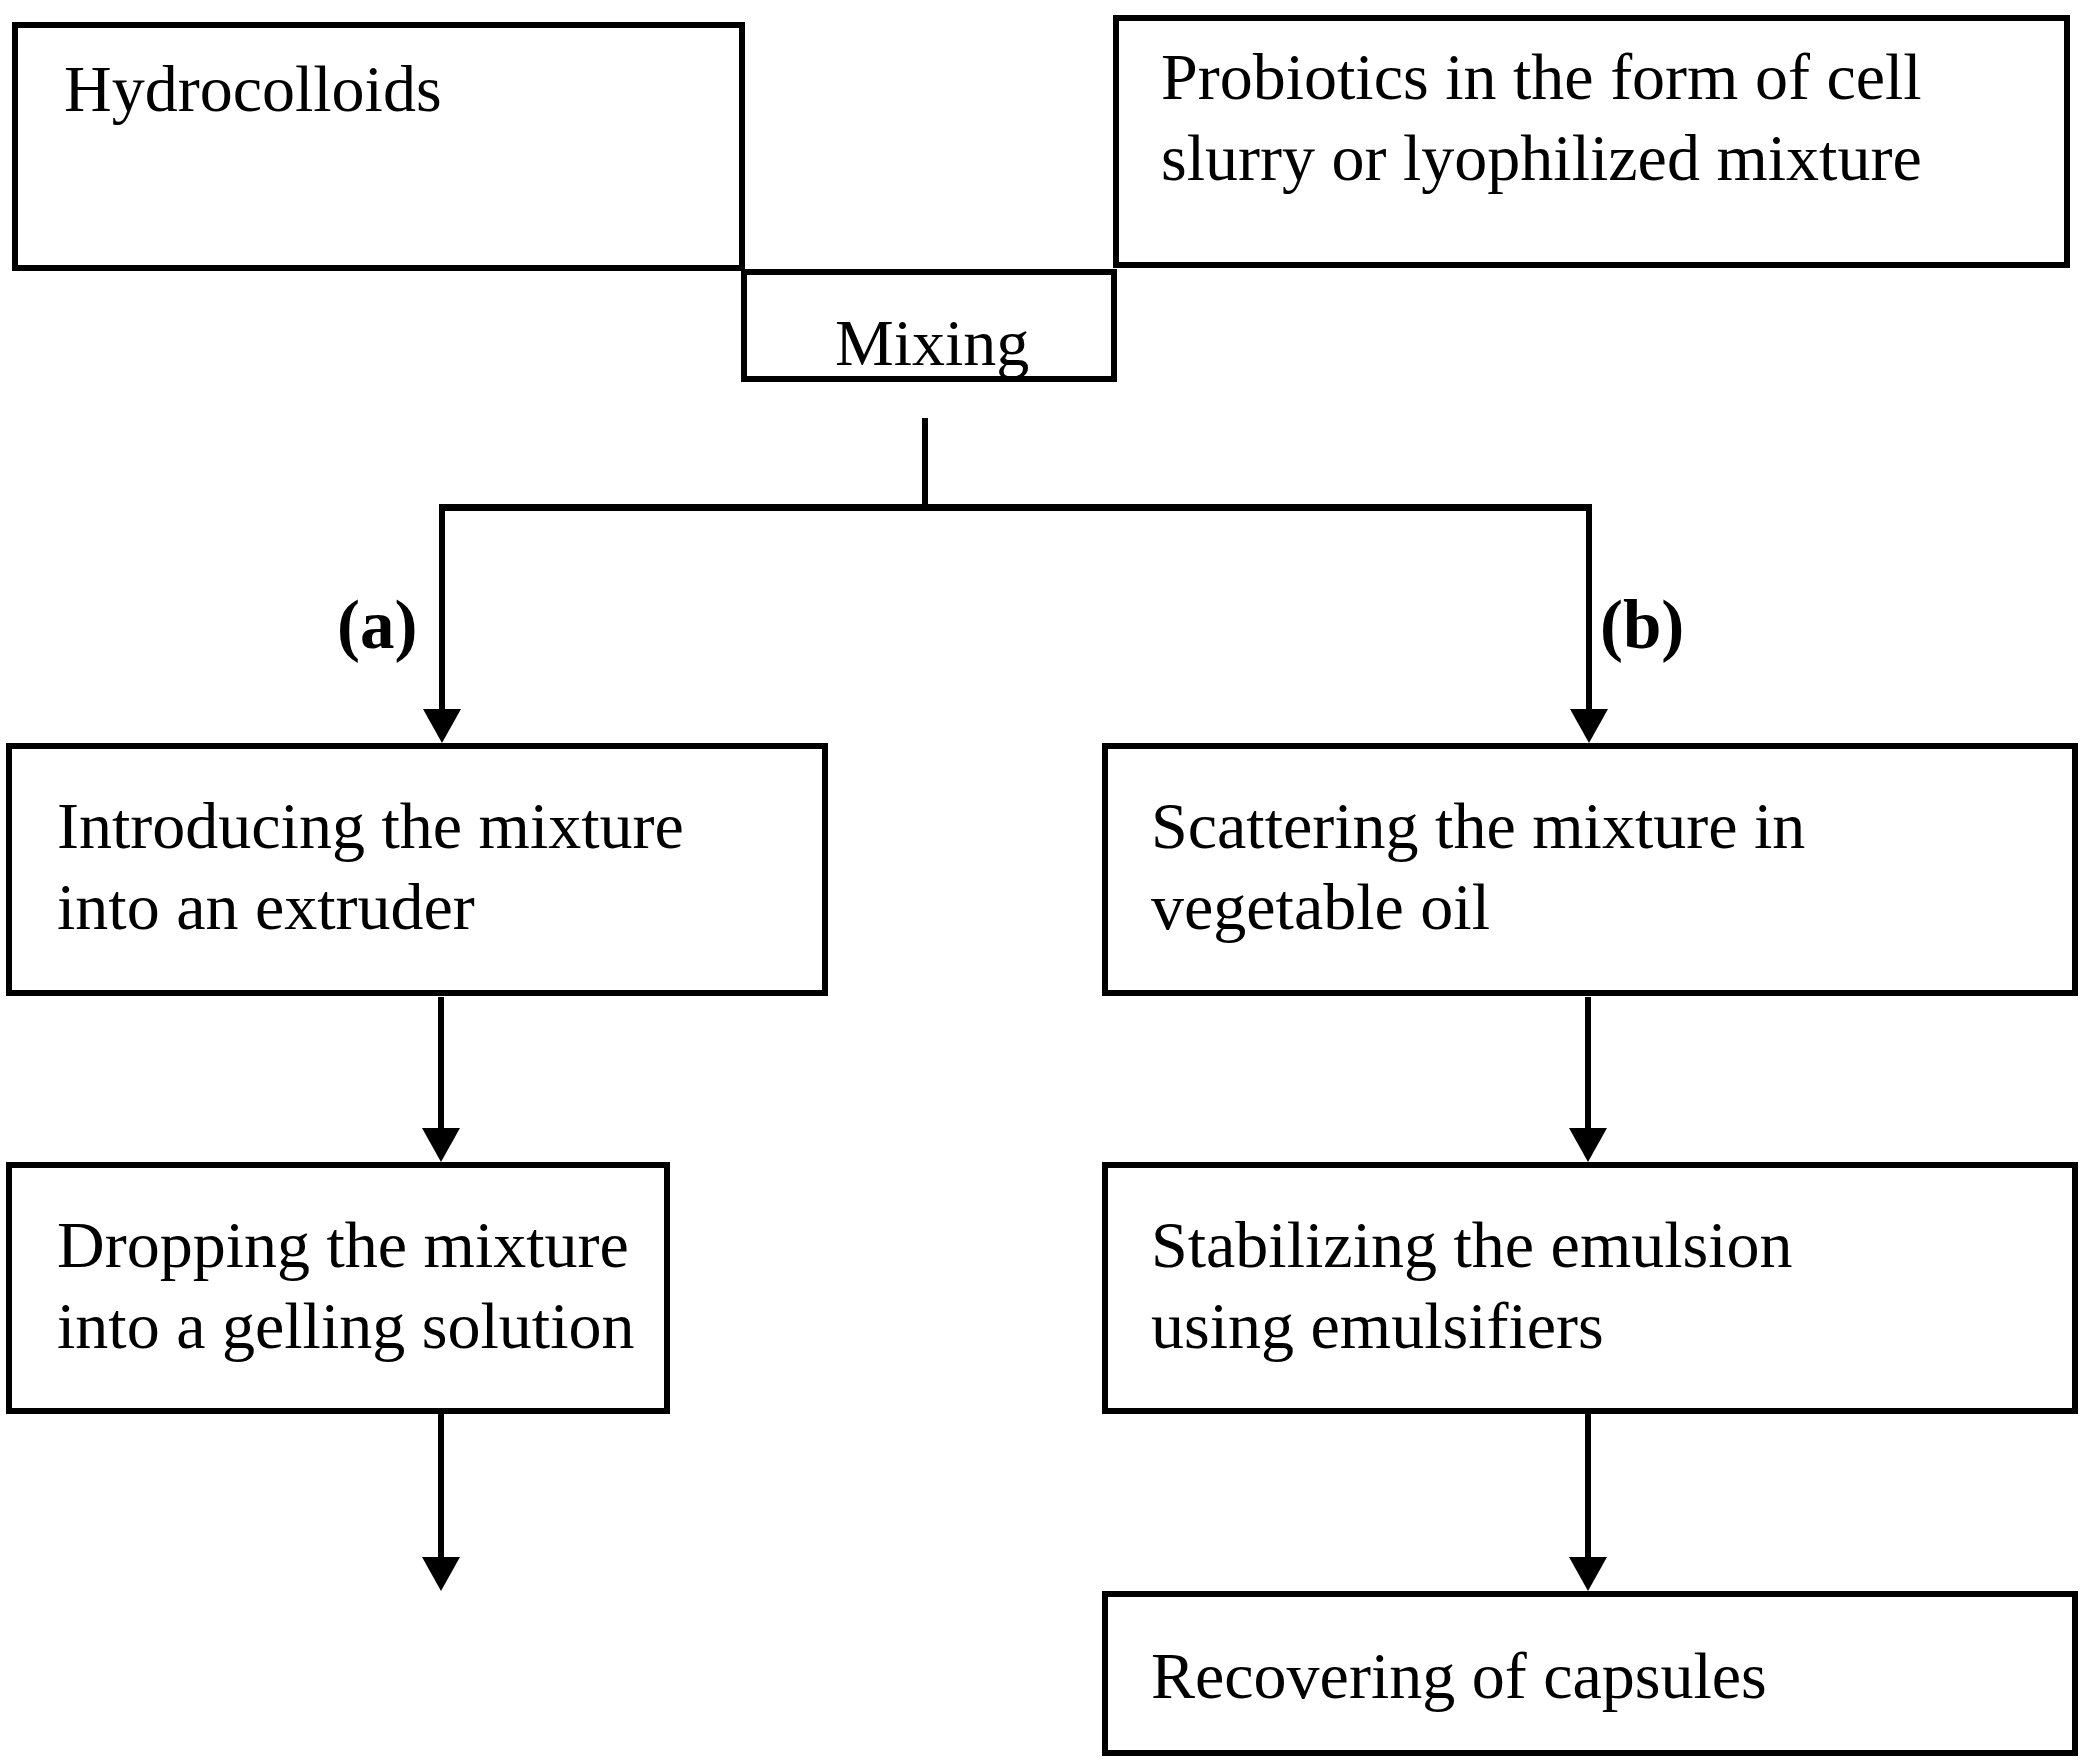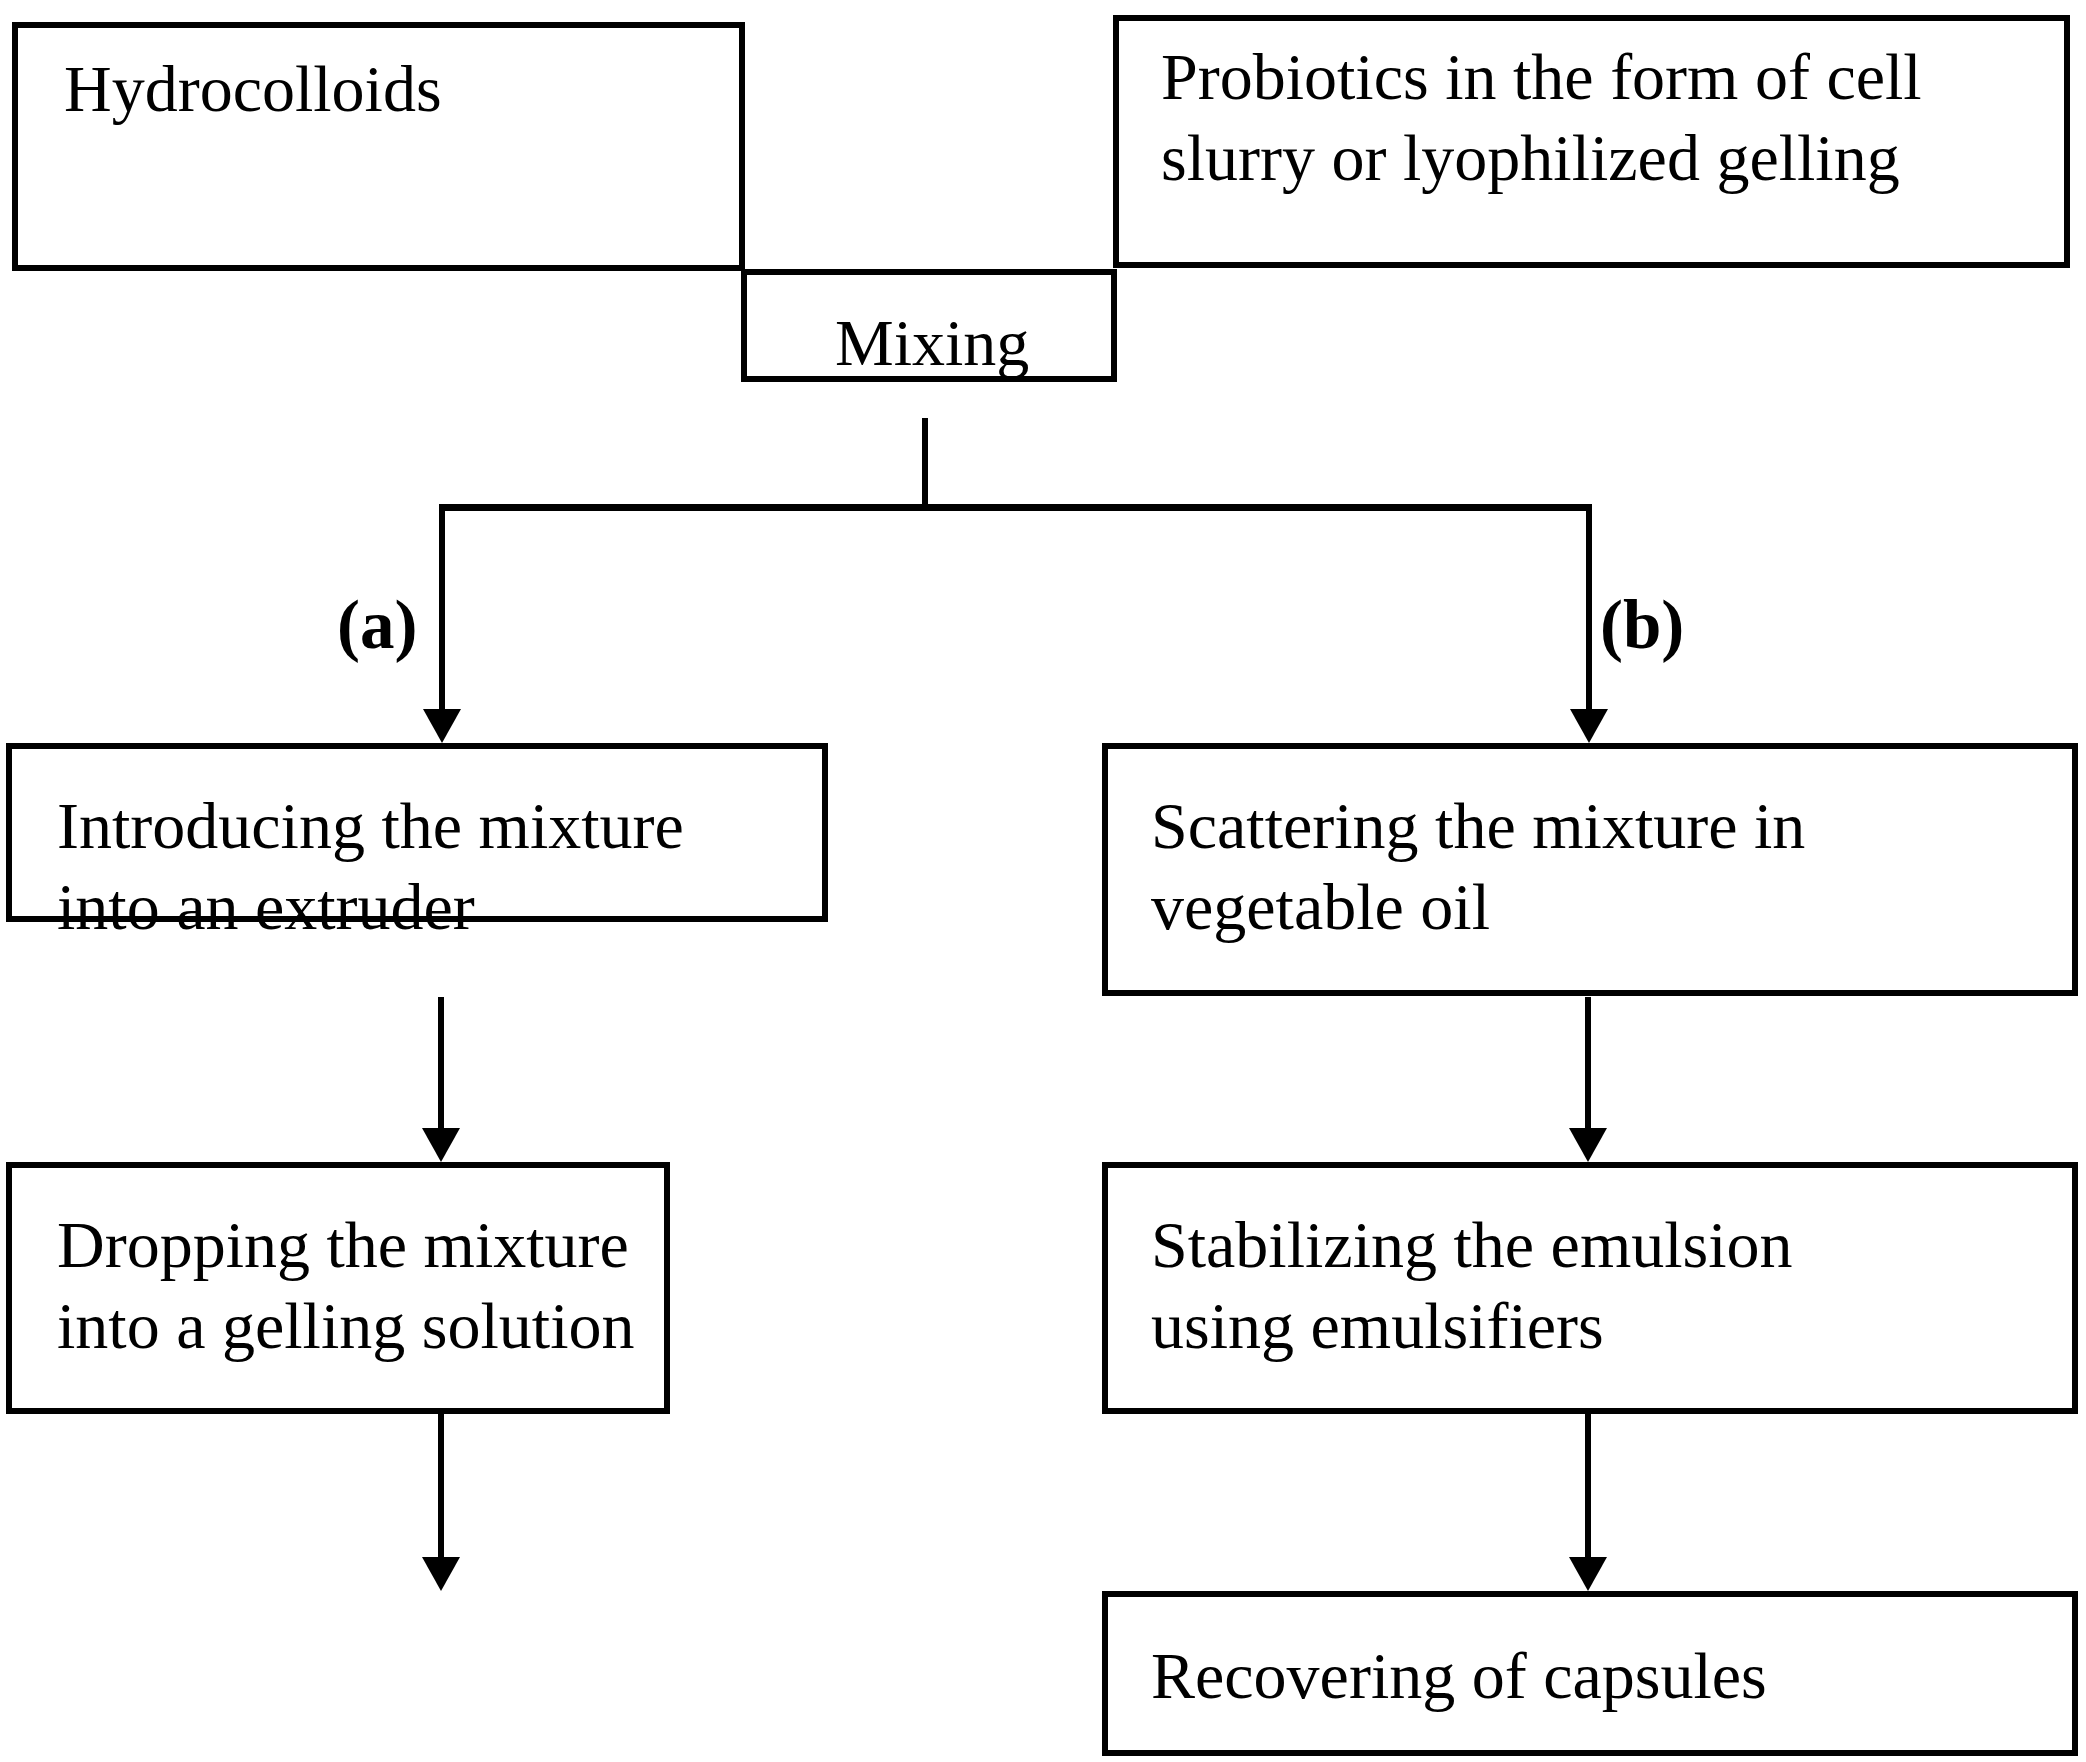--- a/index.html
+++ b/index.html
@@ -45,21 +45,21 @@
   }
   #box-probiotics .label { padding: 16.4px 0 0 42px; }
 
   #box-mixing {
     left: 741px; top: 263px; width: 376px; height: 113px;
     z-index: 5;
   }
   #box-mixing .label { padding: 28px 0 0 88px; }
 
   #box-extruder {
-    left: 6px; top: 737px; width: 822px; height: 179px;
+    left: 6px; top: 737px; width: 822px; height: 253px;
   }
   #box-extruder .label { padding: 37px 0 0 45px; }
 
   #box-scattering {
     left: 1102px; top: 737px; width: 976px; height: 253px;
   }
   #box-scattering .label { padding: 37px 0 0 43px; }
 
   #box-dropping {
     left: 6px; top: 1156px; width: 664px; height: 252px;
@@ -138,21 +138,21 @@
 <body>
 
 <div id="stage">
 
   <div class="box" id="box-hydrocolloids">
     <span class="label">Hydrocolloids</span>
   </div>
 
   <div class="box" id="box-probiotics">
     <span class="label">Probiotics in the form of cell
-slurry or lyophilized gelling</span>
+slurry or lyophilized mixture</span>
   </div>
 
   <div class="box" id="box-mixing">
     <span class="label">Mixing</span>
   </div>
 
   <div class="vline" id="stem-mixing"></div>
   <div class="hline" id="branch-bar"></div>
 
   <div class="vline" id="branch-left-v"></div>

